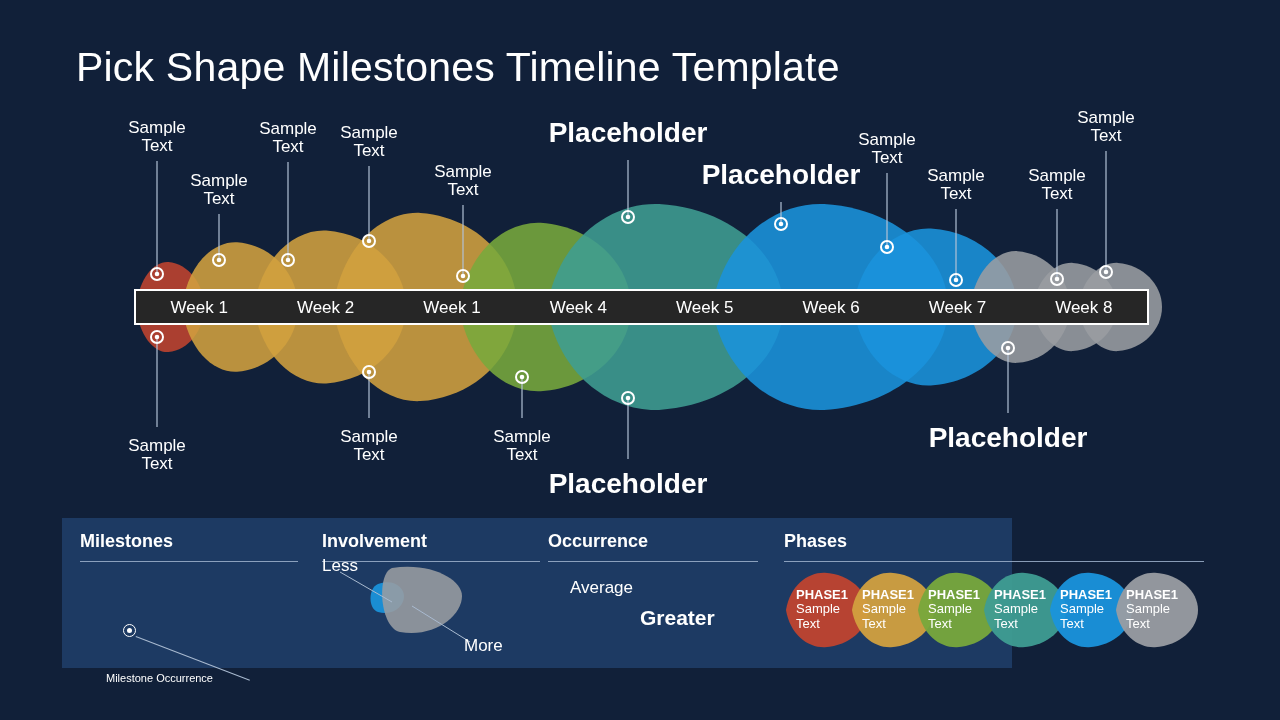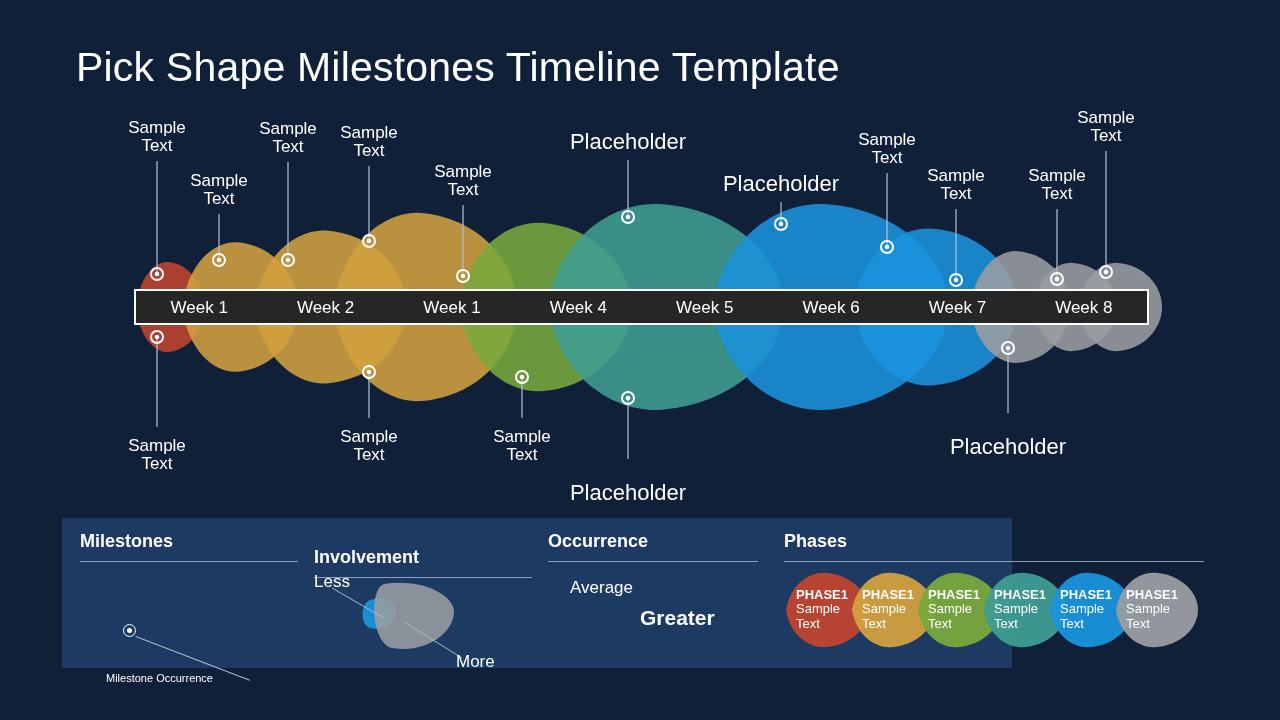--- a/index.html
+++ b/index.html
@@ -55,21 +55,21 @@
     position:absolute;
     z-index:7;
     text-align:center;
     line-height:1.06;
     white-space:pre-line;
     color:#ffffff;
     transform:translateX(-50%);
     pointer-events:auto;
   }
   .label.sample { font-size:17px; font-weight:400; }
-  .label.placeholder { font-size:22px; font-weight:400; white-space:nowrap;margin-top:12px; }
+  .label.placeholder { font-size:28px; font-weight:700; white-space:nowrap; }
 
   
   .legend-panel {
     position:absolute;
     left:62px; top:518px;
     width:950px; height:150px;
     background:#1d3a63;
     z-index:8;
   }
   .legend-col { position:absolute; top:0; height:150px; }
@@ -234,21 +234,21 @@
     <div class="legend-col" style="left:18px; width:218px;">
       <div class="legend-head">Milestones</div>
       <div class="legend-rule"></div>
       <div class="legend-body">
         <span class="mini-marker" style="left:43px; top:62px;"></span>
         <span class="leader" style="left:56px; top:74px; width:122px; transform:rotate(21deg);"></span>
         <span class="legend-text" style="left:26px; top:110px;">Milestone Occurrence</span>
       </div>
     </div>
 
-    <div class="legend-col" style="left:252px; width:218px;margin-top:16px;">
+    <div class="legend-col" style="left:260px; width:218px;">
       <div class="legend-head">Involvement</div>
       <div class="legend-rule"></div>
       <div class="legend-body">
         <svg width="218" height="92">
           <path id="inv-small" d="M 56 22 C 72 16 82 26 82 34 C 82 44 72 54 56 50 C 46 47 46 26 56 22 Z" fill="#1a93dc" opacity="0.93"></path>
           <path id="inv-large" d="M 70 6 C 110 0 140 18 140 34 C 140 54 112 76 78 70 C 58 66 54 12 70 6 Z" fill="#9a9da2" opacity="0.88"></path>
           <line x1="18" y1="10" x2="70" y2="40" stroke="#a9bad0" stroke-width="1"></line>
           <line x1="90" y1="44" x2="148" y2="80" stroke="#a9bad0" stroke-width="1"></line>
         </svg>
         <span class="legend-text reg" style="left:0px; top:-6px;">Less</span>

